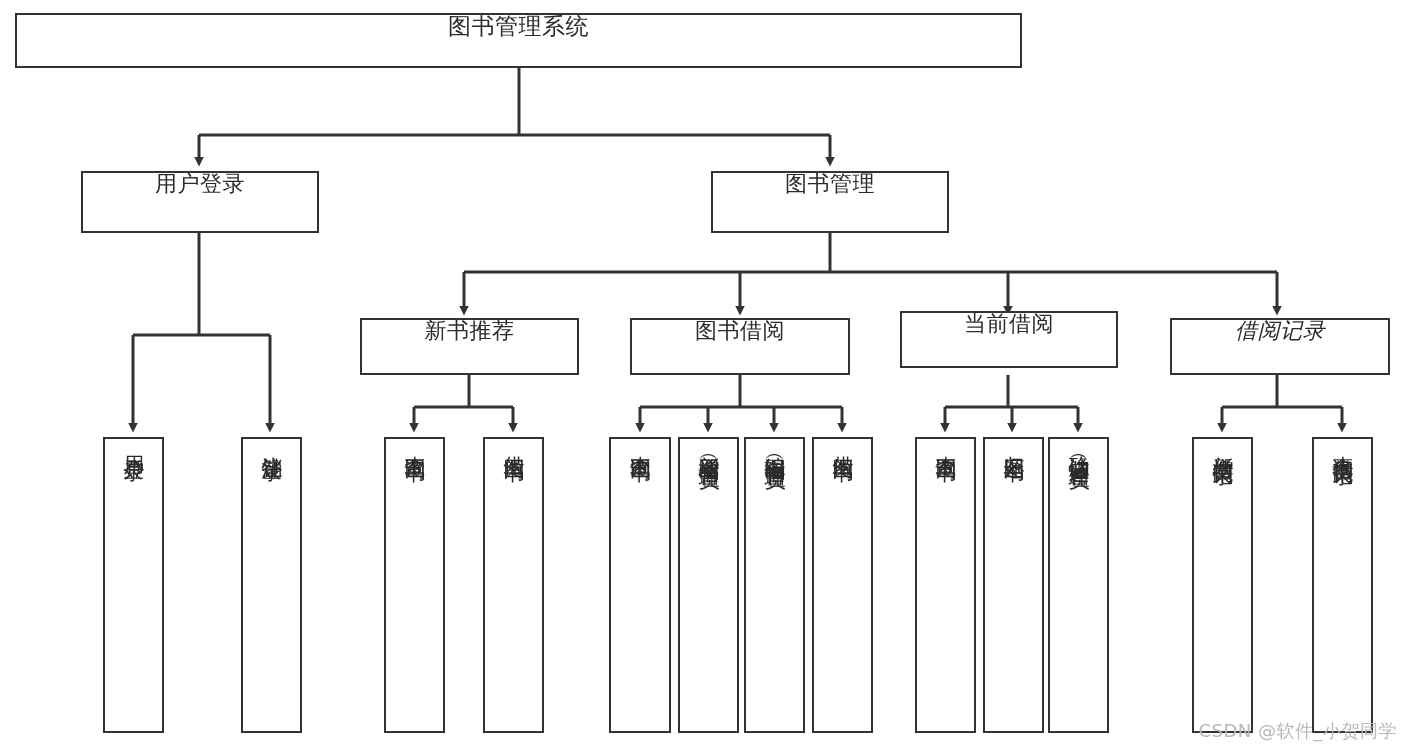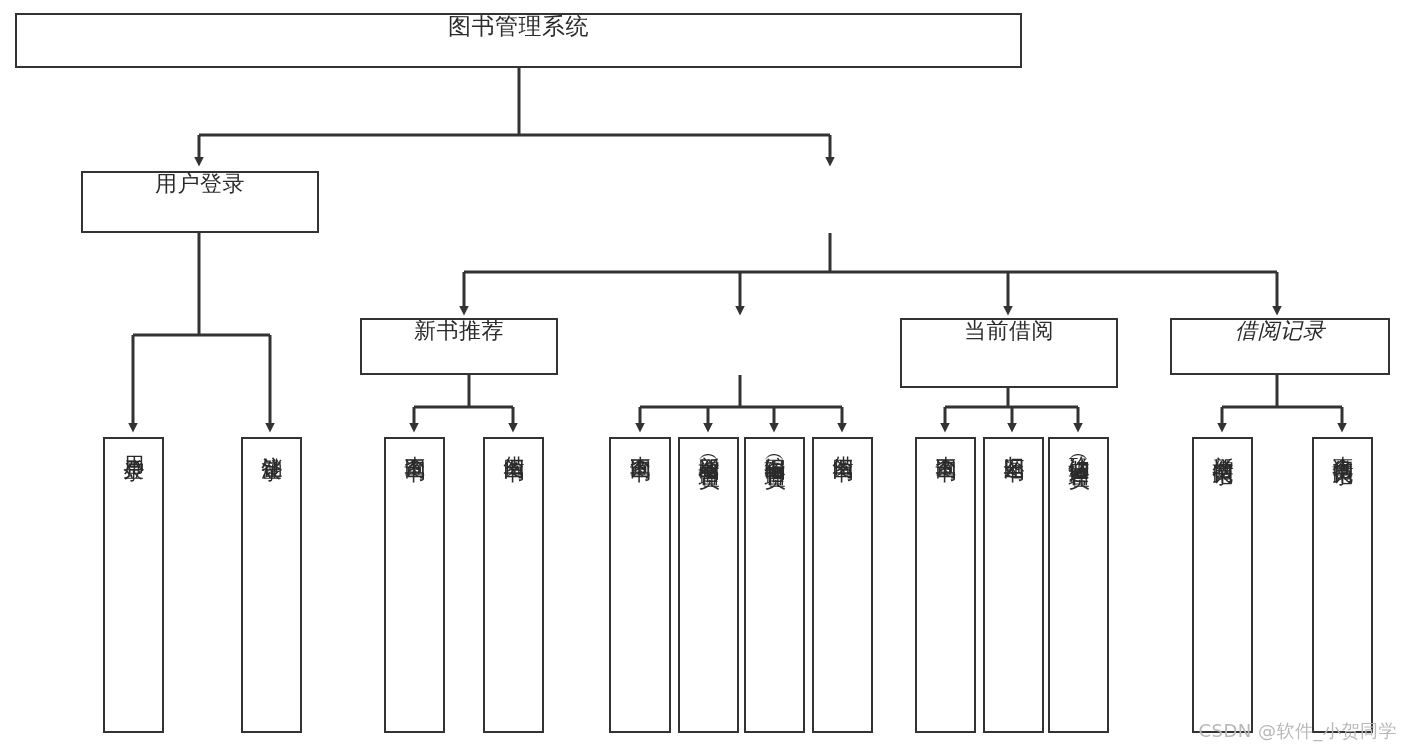--- a/index.html
+++ b/index.html
@@ -121,27 +121,33 @@
   </svg>
 
   <div class="node-box root" style="left:15px; top:13px; width:1007px; height:55px;">
     <span class="node-label horizontal">图书管理系统</span>
   </div>
 
   <div class="node-box" style="left:81px; top:171px; width:238px; height:62px;">
     <span class="node-label horizontal">用户登录</span>
   </div>
 
-
-  <div class="node-box" style="left:360px; top:318px; width:198px; height:57px;">
+  <div class="node-box" style="left:711px; top:171px; width:238px; height:62px;">
+    <span class="node-label horizontal">图书管理</span>
+  </div>
+
+  <div class="node-box" style="left:360px; top:318px; width:219px; height:57px;">
     <span class="node-label horizontal">新书推荐</span>
   </div>
 
-
-  <div class="node-box" style="left:900px; top:318px; width:218px; height:70px;">
+  <div class="node-box" style="left:630px; top:318px; width:220px; height:57px;">
+    <span class="node-label horizontal">图书借阅</span>
+  </div>
+
+  <div class="node-box" style="left:900px; top:311px; width:218px; height:57px;">
     <span class="node-label horizontal">当前借阅</span>
   </div>
 
   <div class="node-box" style="left:1170px; top:318px; width:220px; height:57px;font-style:italic;">
     <span class="node-label horizontal">借阅记录</span>
   </div>
 
   <div class="node-box" style="left:103px; top:437px; width:61px; height:296px;">
     <span class="node-label vertical">用户登录</span>
   </div>

